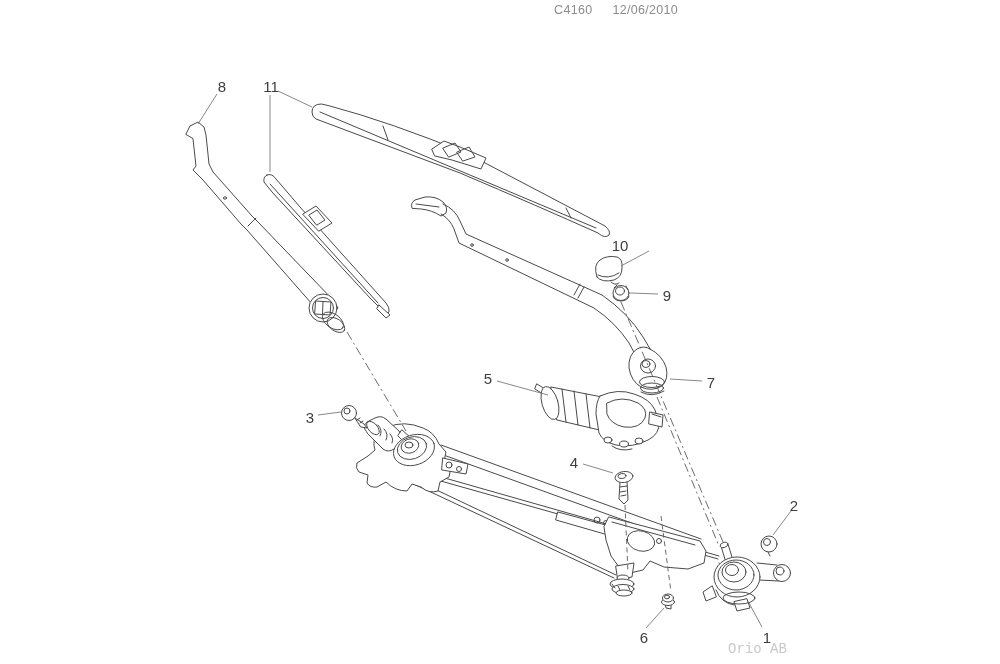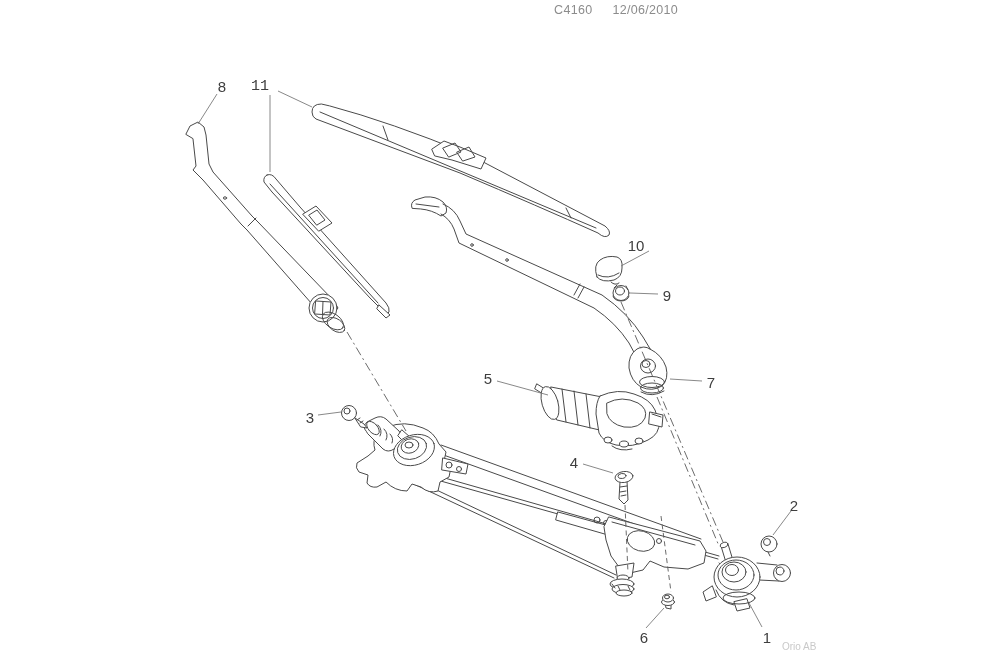--- a/index.html
+++ b/index.html
@@ -1,20 +1,20 @@
 <!DOCTYPE html>
 <html><head>
 <meta charset="utf-8">
 <style>
   html,body{margin:0;padding:0;background:#fff;}
   .stage{position:relative;width:864px;height:664px;background:#ffffff;overflow:hidden;
          font-family:"Liberation Sans",sans-serif;}
   .header{position:absolute;top:3px;right:186px;display:flex;gap:20px;
           font-size:12.5px;color:#8c8c8c;letter-spacing:.3px;}
-  .watermark{position:absolute;left:782px;top:641px;font-size:10px;color:#c9c9c9;}
+  .watermark{position:absolute;left:728px;top:641px;font-size:14px;color:#c9c9c9;font-family:Liberation Mono, monospace;}
   .callout{position:absolute;transform:translate(-50%,-50%);font-size:15px;color:#3e3e3e;}
   svg{position:absolute;left:0;top:0;}
   svg *{vector-effect:non-scaling-stroke;}
   .pt{stroke:#4a4a4a;fill:none;stroke-width:1;stroke-linecap:round;stroke-linejoin:round;}
   .wf{fill:#ffffff;}
   .ld{stroke:#7a7a7a;stroke-width:.9;fill:none;}
   .cl{stroke:#5a5a5a;stroke-width:.9;fill:none;stroke-dasharray:9 3.5 2 3.5;}
   .ax{stroke:#5a5a5a;stroke-width:.9;fill:none;stroke-dasharray:5 3.5;}
 </style>
 </head>
@@ -231,18 +231,18 @@
   <div>
       <div class="callout" style="left: 767px; top: 637px;">1</div>
       <div class="callout" style="left: 794px; top: 505px;">2</div>
       <div class="callout" style="left: 310px; top: 417px;">3</div>
       <div class="callout" style="left: 574px; top: 462px;">4</div>
       <div class="callout" style="left: 488px; top: 378px;">5</div>
       <div class="callout" style="left: 644px; top: 637px;">6</div>
       <div class="callout" style="left: 711px; top: 382px;">7</div>
       <div class="callout" style="left: 222px; top: 86px;">8</div>
       <div class="callout" style="left: 667px; top: 295px;">9</div>
-      <div class="callout" style="left: 636px; top: 245px;">10</div>
-      <div class="callout" style="left: 260px; top: 86px; font-family: Liberation Mono, monospace;">11</div>
+      <div class="callout" style="left: 620px; top: 245px;">10</div>
+      <div class="callout" style="left: 271px; top: 86px;">11</div>
     </div>
 
   <div class="watermark">Orio AB</div>
 </div>
 
 </body></html>

